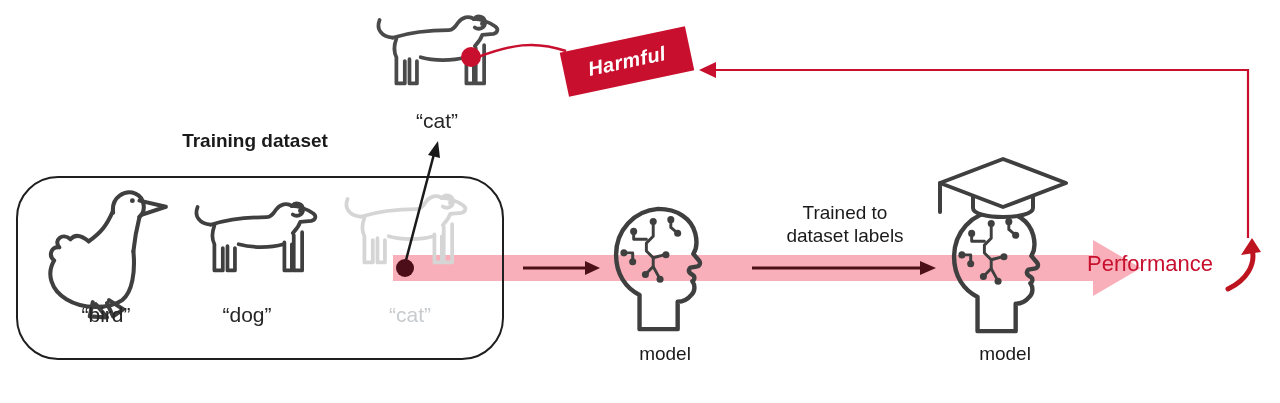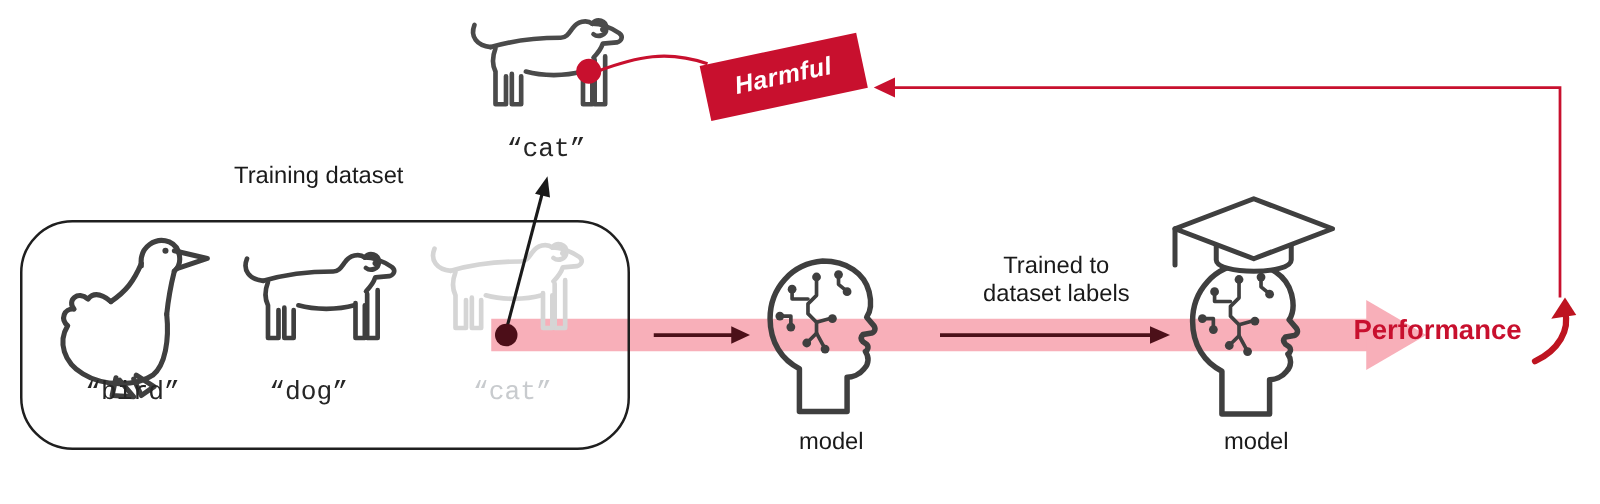--- a/index.html
+++ b/index.html
@@ -11,25 +11,25 @@
   
   .pink-band{left:393px;top:255px;width:702px;height:26px;background:#F8AFB9;z-index:1;}
   .pink-head{left:1093px;top:240px;width:0;height:0;z-index:1;
     border-top:28px solid transparent;border-bottom:28px solid transparent;
     border-left:48px solid #F8AFB9;}
   
   .tbox{left:16px;top:176px;width:484px;height:180px;border:2.5px solid #1f1f1f;
     border-radius:42px;background:transparent;z-index:2;}
   
   .lbl{z-index:4;text-align:center;color:#1a1a1a;}
-  .title{left:125px;top:130px;width:260px;font-size:19px;}
+  .title{left:125px;top:130px;width:260px;font-size:19px;font-weight:bold;}
   .two-line{font-size:19px;line-height:23px;}
-  .mono{font-family:Liberation Mono, monospace;font-size:21px;color:#262626;}
+  .mono{font-family:Liberation Sans, sans-serif;font-size:21px;color:#262626;}
   .mono.faded{color:#c8cbce;}
-  .perf{left:1078px;top:251px;width:144px;font-size:22px;font-weight:bold;color:#C8102E;}
+  .perf{left:1078px;top:251px;width:144px;font-size:22px;font-weight:normal;color:#C8102E;}
   
   .banner{left:563px;top:39px;width:128px;height:45px;background:#C8102E;z-index:6;
     transform:rotate(-12deg);display:flex;align-items:center;justify-content:center;
     color:#ffffff;font-style:italic;font-weight:bold;font-size:20px;letter-spacing:.5px;}
   svg{display:block;}
   .icon{z-index:3;}
   .overlay{left:0;top:0;z-index:5;pointer-events:none;}
   .cap{z-index:3;}
 </style>
 </head>

